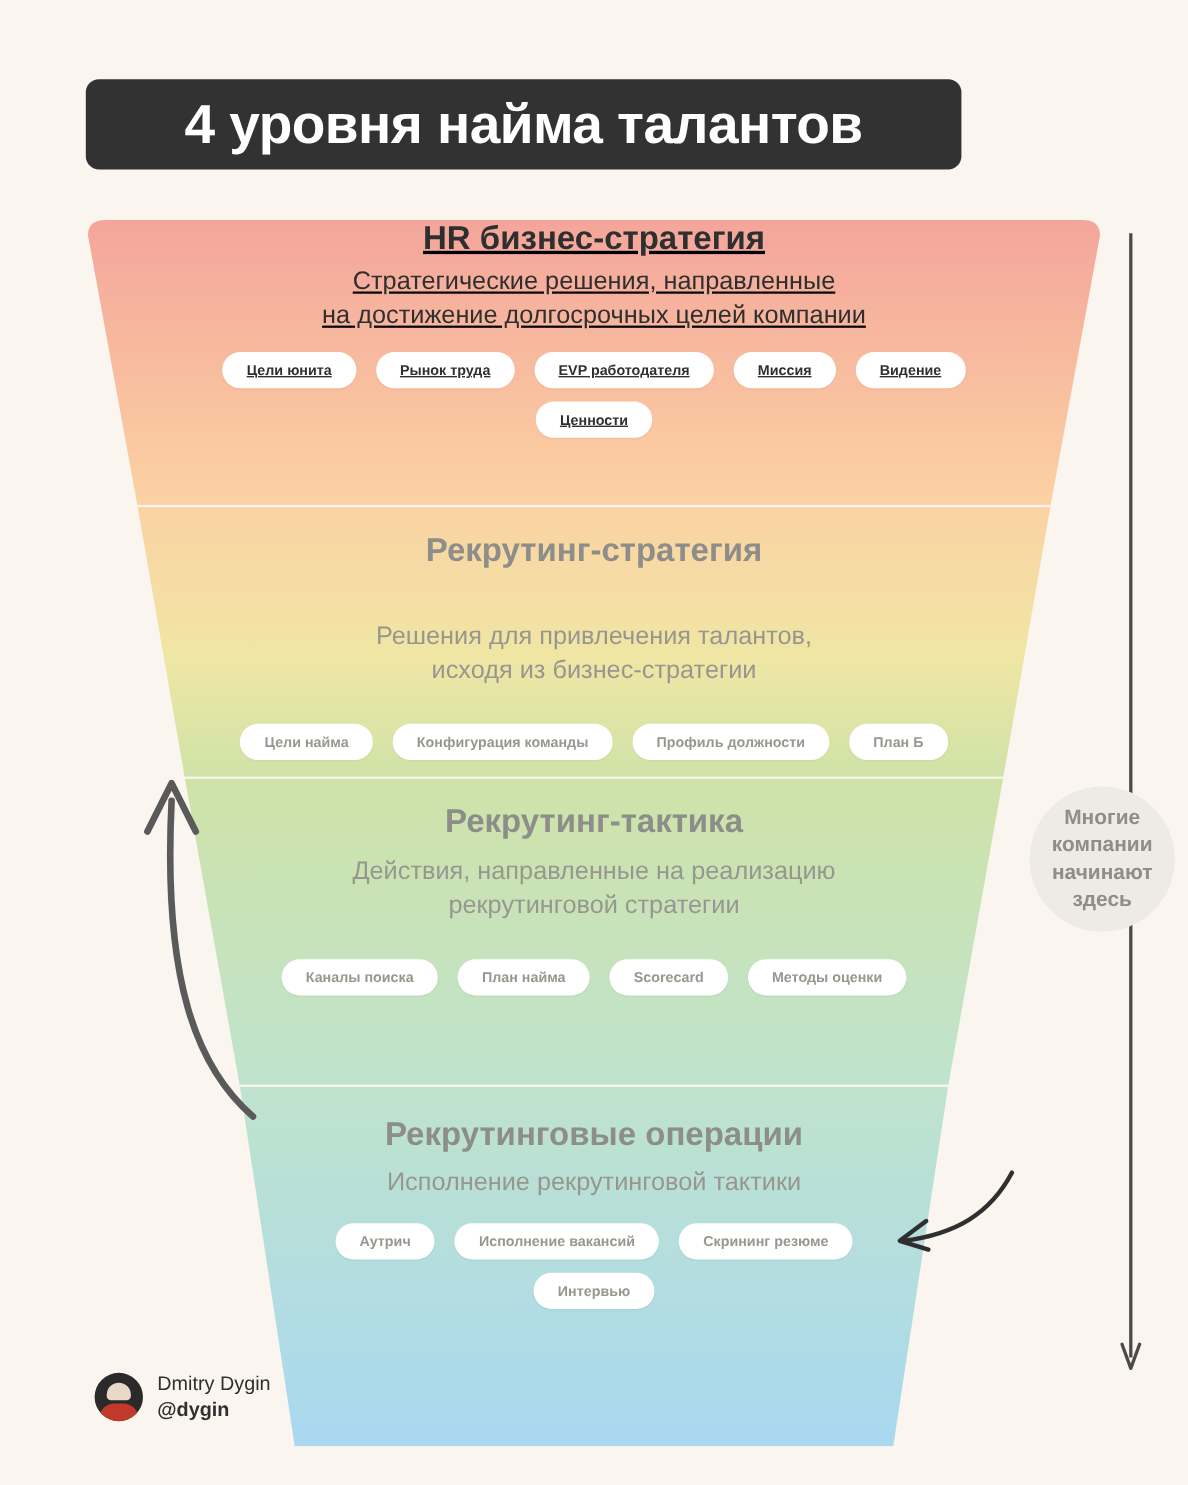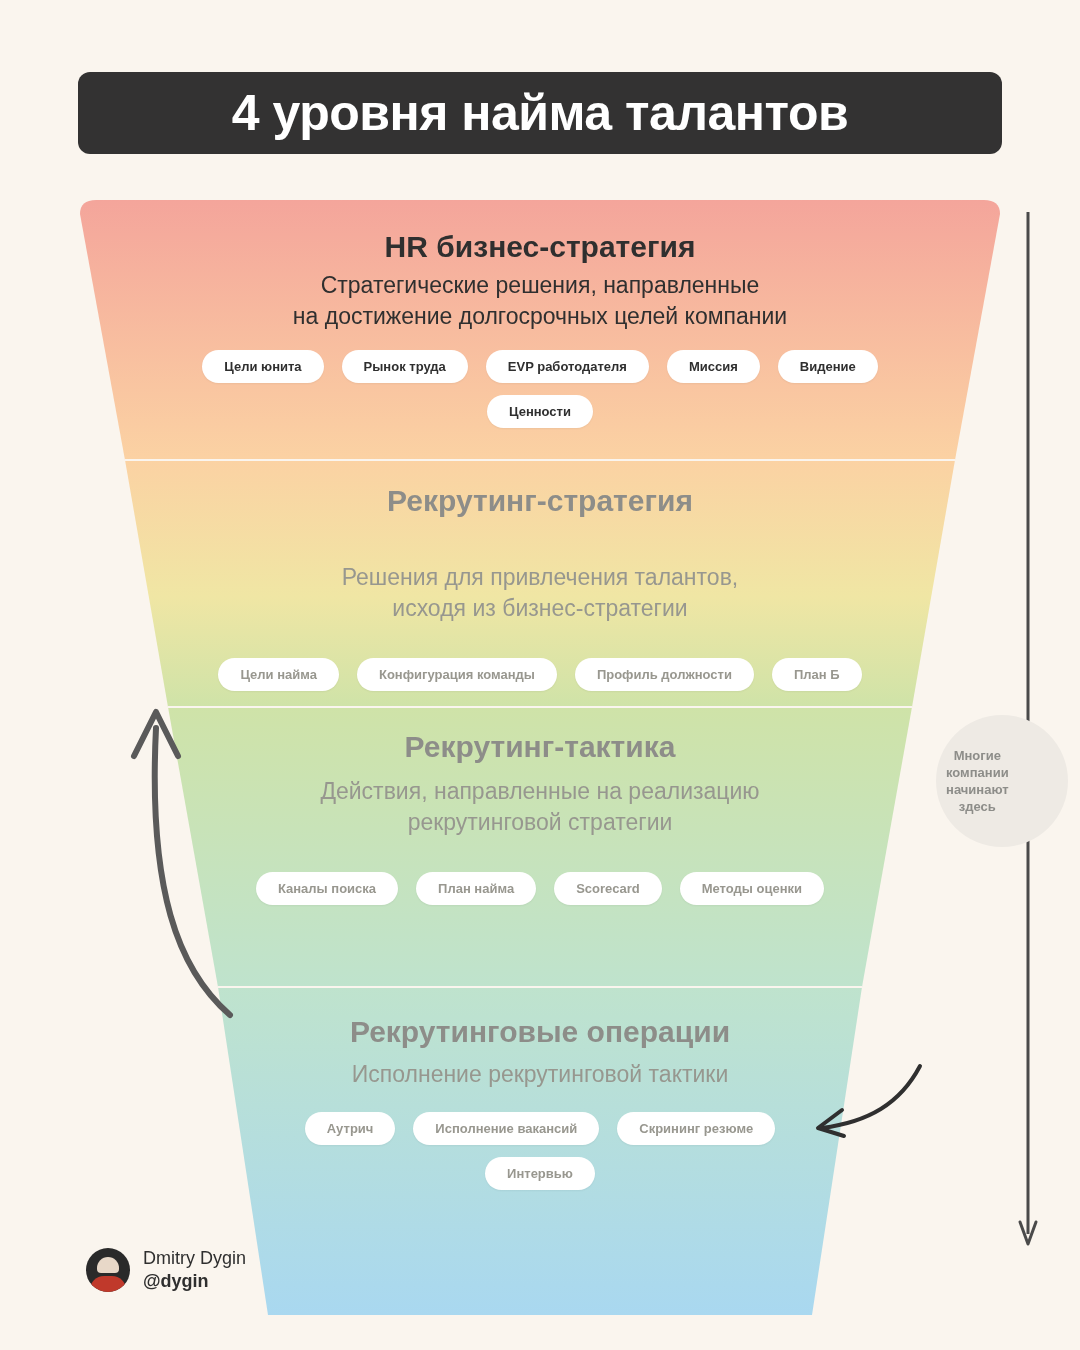--- a/index.html
+++ b/index.html
@@ -12,21 +12,21 @@
   #root {
     position: relative;
     width: 1080px; height: 1350px;
     background: #faf5ee;
   }
 
   
   .title-bar {
     position: absolute;
     left: 78px; top: 72px;
-    width: 924px; height: 82px;
+    width: 796px; height: 82px;
     background: #333232;
     border-radius: 12px;
     display: flex; align-items: center; justify-content: center;
   }
   .title-bar .title-text {
     color: #ffffff;
     font-size: 50px;
     font-weight: bold;
     letter-spacing: -0.5px;
     white-space: nowrap;
@@ -99,24 +99,24 @@
     background: #faf5ee;
   }
 
   
   .note-circle {
     position: absolute;
     right: 12px; top: 715px;
     width: 132px; height: 132px;
     border-radius: 50%;
     background: #eeeae4;
-    display: flex; align-items: center; 
+    display: flex; align-items: center; justify-content: center;
     text-align: center;
     color: #8d8d89;
-    font-size: 13px;
+    font-size: 19px;
     font-weight: bold;
     line-height: 1.32;
     padding: 0 10px;
   }
 
   
   .footer {
     position: absolute;
     left: 86px; bottom: 58px;
     display: flex; align-items: center; gap: 13px;
@@ -169,21 +169,21 @@
     <div class="layer l1" style="top:0px; height:260px;">
       <svg class="shape" viewBox="0 0 980 260" preserveAspectRatio="none">
         <defs>
           <linearGradient id="g1" x1="0" y1="0" x2="0" y2="1">
             <stop offset="0%" stop-color="#f4a59b"></stop>
             <stop offset="100%" stop-color="#fbd2a3"></stop>
           </linearGradient>
         </defs>
         <path d="M30,14 Q30,0 46,0 L934,0 Q950,0 950,14 L905,260 L75,260 Z" fill="url(#g1)"></path>
       </svg>
-      <div class="content" style="padding-top:30px;">
+      <div class="content" style="text-decoration:underline;">
         <div class="layer-title">HR бизнес-стратегия</div>
         <div class="layer-desc" style="margin-top:6px;">
           <div>Стратегические решения, направленные</div>
           <div>на достижение долгосрочных целей компании</div>
         </div>
         <div class="chips" style="margin-top:18px;">
           <span class="chip">Цели юнита</span>
           <span class="chip">Рынок труда</span>
           <span class="chip">EVP работодателя</span>
           <span class="chip">Миссия</span>

